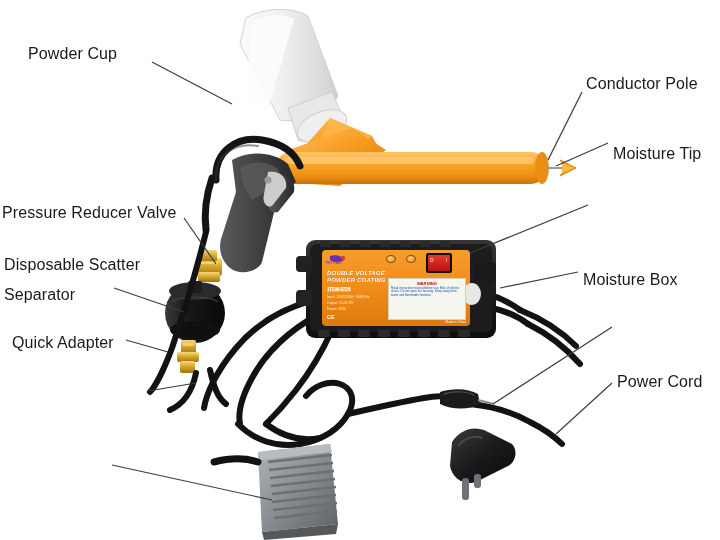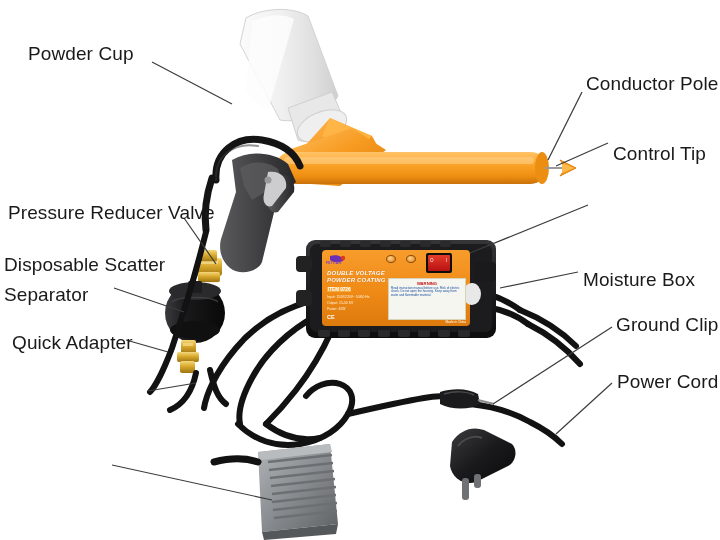--- a/index.html
+++ b/index.html
@@ -11,21 +11,21 @@
     position: relative;
     width: 720px;
     height: 540px;
     background: #ffffff;
     overflow: hidden;
     font-family: "Liberation Sans", sans-serif;
   }
   .callout {
     position: absolute;
     color: #1a1a1a;
-    font-size: 19px;
+    font-size: 16px;
     line-height: 23px;
     letter-spacing: 0.1px;
     white-space: pre-line;
     font-family: "Liberation Sans", sans-serif;
   }
   svg.overlay {
     position: absolute;
     left: 0;
     top: 0;
     width: 720px;
@@ -294,31 +294,30 @@
       <div style="font-size:3px;line-height:3.6px;color:#1a4fa0;padding:1px 2px;">Read instruction manual before use. Risk of electric shock. Do not open the housing. Keep away from water and flammable material.</div>
     </div>
 
     <div style="position:absolute;right:4px;bottom:2px;font-size:3.2px;color:#ffffff;">Made in China</div>
   </div>
 
   <div class="callout" style="left:28px; top:42px;">Powder Cup</div>
 
   <div class="callout" style="left:586px; top:72px;">Conductor Pole</div>
 
-  <div class="callout" style="left:613px; top:142px;">Control Tip</div>
-
-
-  <div class="callout" style="left:8px; top:201px;">Pressure Reducer Valve</div>
+  <div class="callout" style="left:613px; top:142px;">Moisture Tip</div>
+
+
+  <div class="callout" style="left:2px; top:201px;">Pressure Reducer Valve</div>
 
   <div class="callout" style="left:4px; top:250px; line-height:30px;">Disposable Scatter
 Separator</div>
 
   <div class="callout" style="left:583px; top:268px;">Moisture Box</div>
 
   <div class="callout" style="left:12px; top:331px;text-align:right;">Quick Adapter</div>
 
-  <div class="callout" style="left:616px; top:313px;">Ground Clip</div>
 
   <div class="callout" style="left:617px; top:370px;">Power Cord</div>
 
 
 
 </div>
 
 </body></html>

